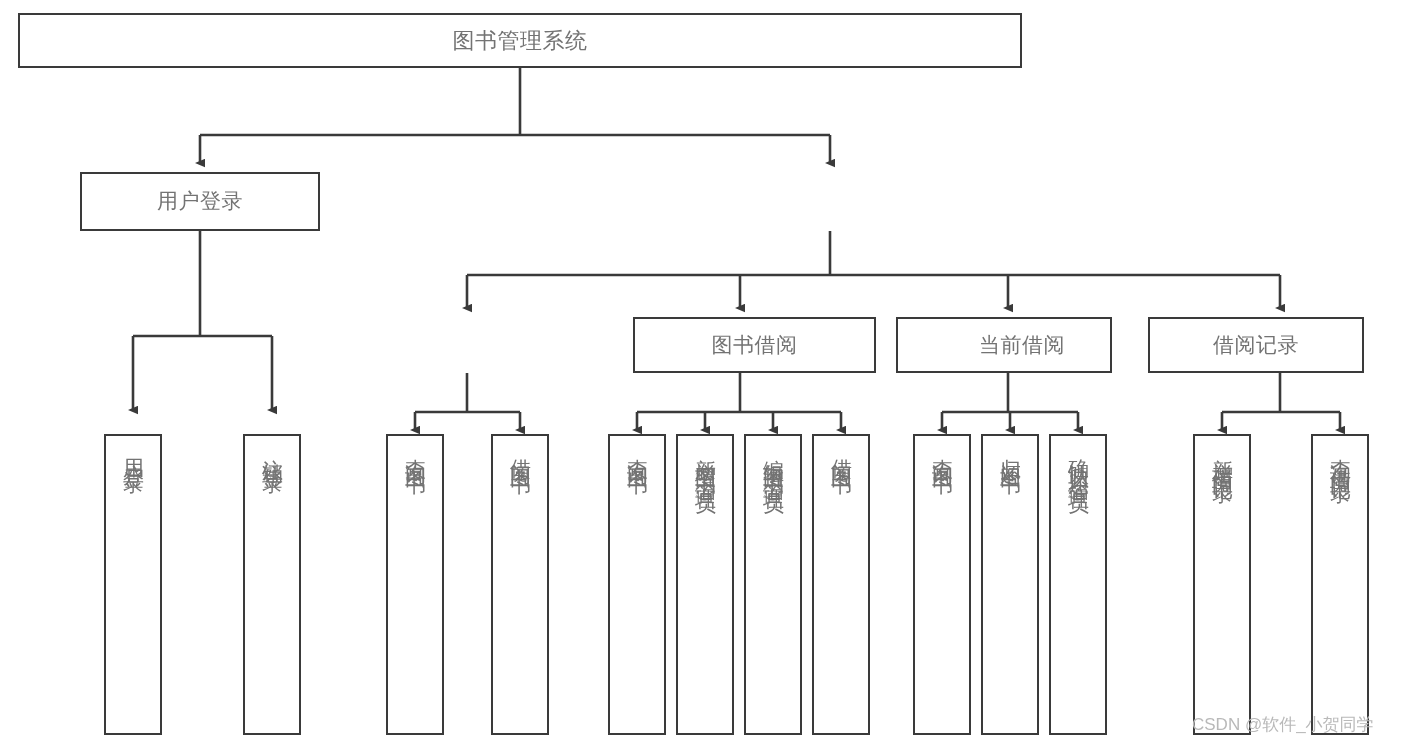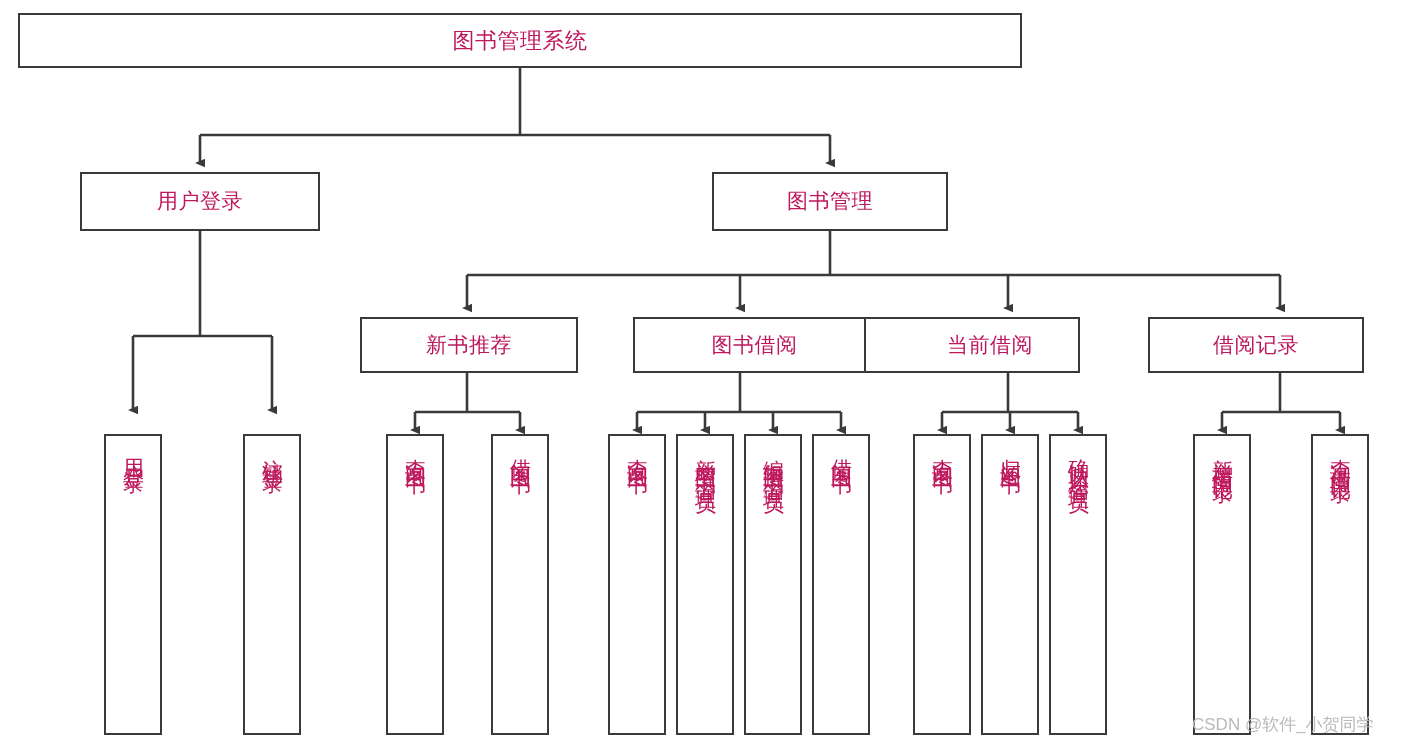--- a/index.html
+++ b/index.html
@@ -30,21 +30,21 @@
     position: absolute;
     box-sizing: border-box;
     background: #ffffff;
     border: 2px solid #3a3a3a;
     display: flex;
     align-items: center;
     justify-content: center;
     overflow: hidden;
   }
   .node-label {
-    color: #be185d;
+    color: #737373;
     text-align: left;
     line-height: 1.18;
     letter-spacing: 0.5px;
     white-space: nowrap;
   }
   .node-horizontal .node-label {
     font-size: 21px;
   }
   .node-root .node-label {
     font-size: 22px;
@@ -143,31 +143,25 @@
     </g>
   </svg>
 
   <div class="node-box node-horizontal node-root" style="left:18px; top:13px; width:1004px; height:55px;">
     <span class="node-label">图书管理系统</span>
   </div>
 
   <div class="node-box node-horizontal" style="left:80px; top:172px; width:240px; height:59px;">
     <span class="node-label">用户登录</span>
   </div>
-  <div class="node-box node-horizontal" style="left:712px; top:172px; width:236px; height:59px;">
-    <span class="node-label">图书管理</span>
-  </div>
-
-  <div class="node-box node-horizontal" style="left:360px; top:317px; width:218px; height:56px;">
-    <span class="node-label">新书推荐</span>
-  </div>
+
   <div class="node-box node-horizontal" style="left:633px; top:317px; width:243px; height:56px;">
     <span class="node-label">图书借阅</span>
   </div>
-  <div class="node-box node-horizontal" style="left:864px; top:317px; width:216px; height:56px;padding-left:36px;">
+  <div class="node-box node-horizontal" style="left:896px; top:317px; width:216px; height:56px;padding-left:36px;">
     <span class="node-label">当前借阅</span>
   </div>
   <div class="node-box node-horizontal" style="left:1148px; top:317px; width:216px; height:56px;">
     <span class="node-label">借阅记录</span>
   </div>
 
   <div class="node-box node-vertical" style="left:104px; top:434px; width:58px; height:301px;">
     <span class="node-label">用户登录</span>
   </div>
   <div class="node-box node-vertical" style="left:243px; top:434px; width:58px; height:301px;">

